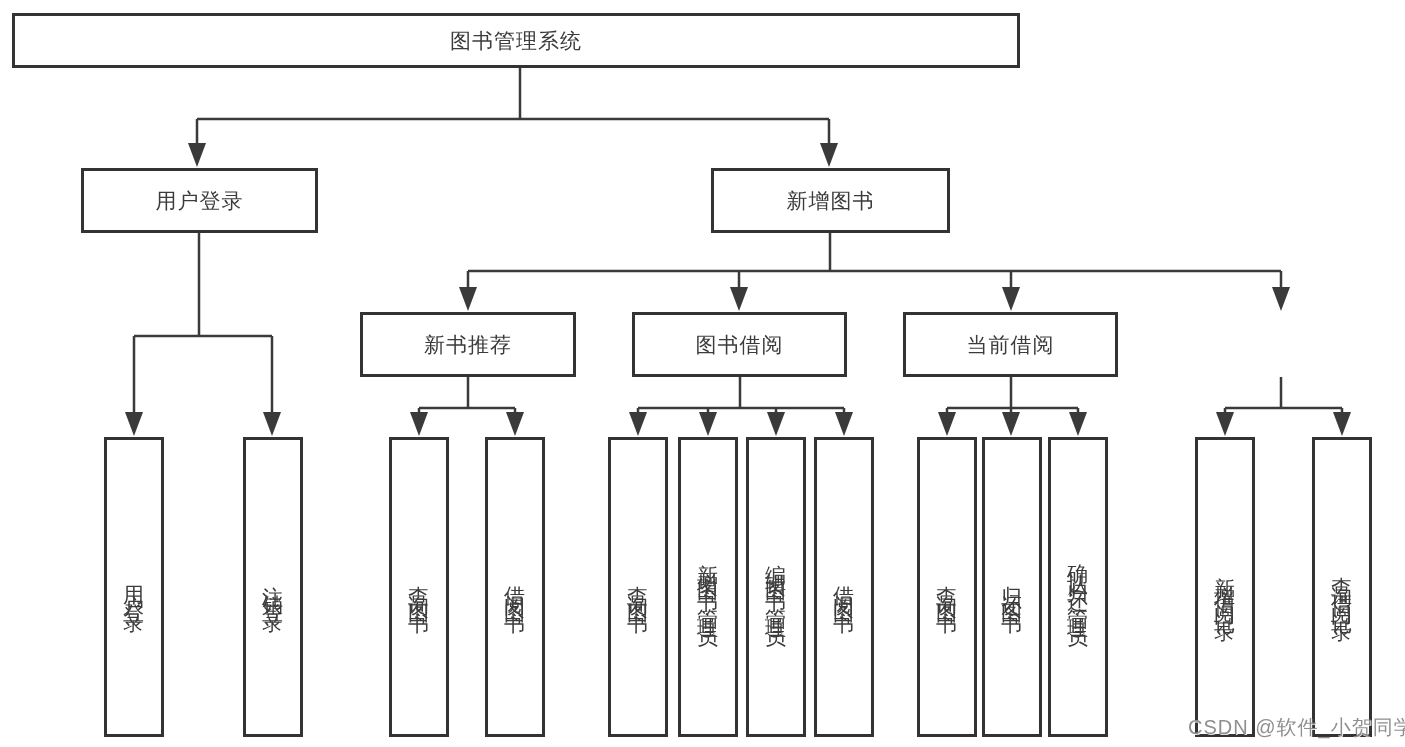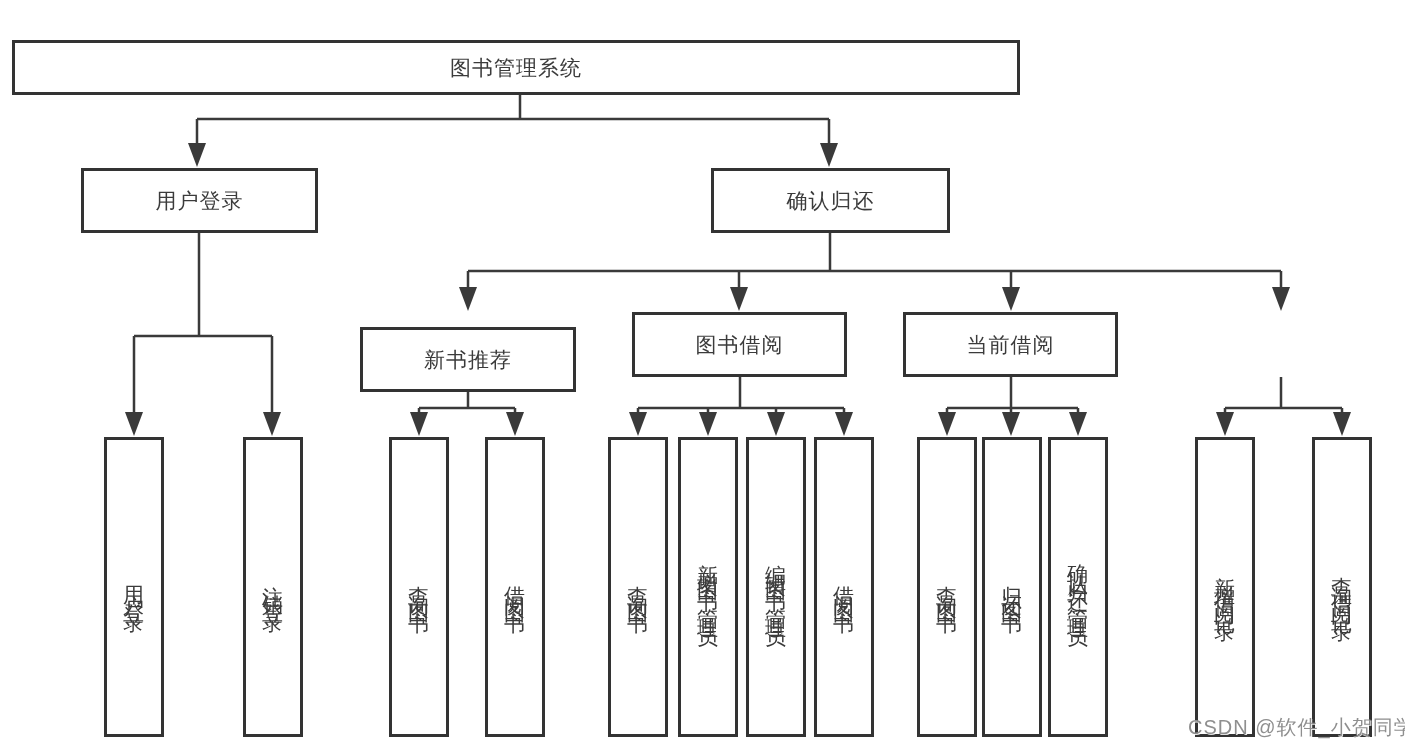--- a/index.html
+++ b/index.html
@@ -106,32 +106,32 @@
     <path d="M1011 377 V408 M947 408 H1078 M947 408 V414 M1011 408 V414 M1078 408 V414"></path>
     <polygon points="938,412 956,412 947,436"></polygon>
     <polygon points="1002,412 1020,412 1011,436"></polygon>
     <polygon points="1069,412 1087,412 1078,436"></polygon>
 
     <path d="M1281 377 V408 M1225 408 H1342 M1225 408 V414 M1342 408 V414"></path>
     <polygon points="1216,412 1234,412 1225,436"></polygon>
     <polygon points="1333,412 1351,412 1342,436"></polygon>
   </svg>
 
-  <div class="box h" style="left:12px; top:13px; width:1008px; height:55px;margin-top:27px;">
+  <div class="box h" style="left:12px; top:13px; width:1008px; height:55px;">
     <span>图书管理系统</span>
   </div>
 
   <div class="box h" style="left:81px; top:168px; width:237px; height:65px;">
     <span>用户登录</span>
   </div>
   <div class="box h" style="left:711px; top:168px; width:239px; height:65px;">
-    <span>确认归还</span>
+    <span>新增图书</span>
   </div>
 
-  <div class="box h" style="left:360px; top:312px; width:216px; height:65px;margin-top:15px;">
+  <div class="box h" style="left:360px; top:312px; width:216px; height:65px;">
     <span>新书推荐</span>
   </div>
   <div class="box h" style="left:903px; top:312px; width:215px; height:65px;">
     <span>当前借阅</span>
   </div>
   <div class="box h" style="left:632px; top:312px; width:215px; height:65px;">
     <span>图书借阅</span>
   </div>
 
   <div class="box v" style="left:104px;">

